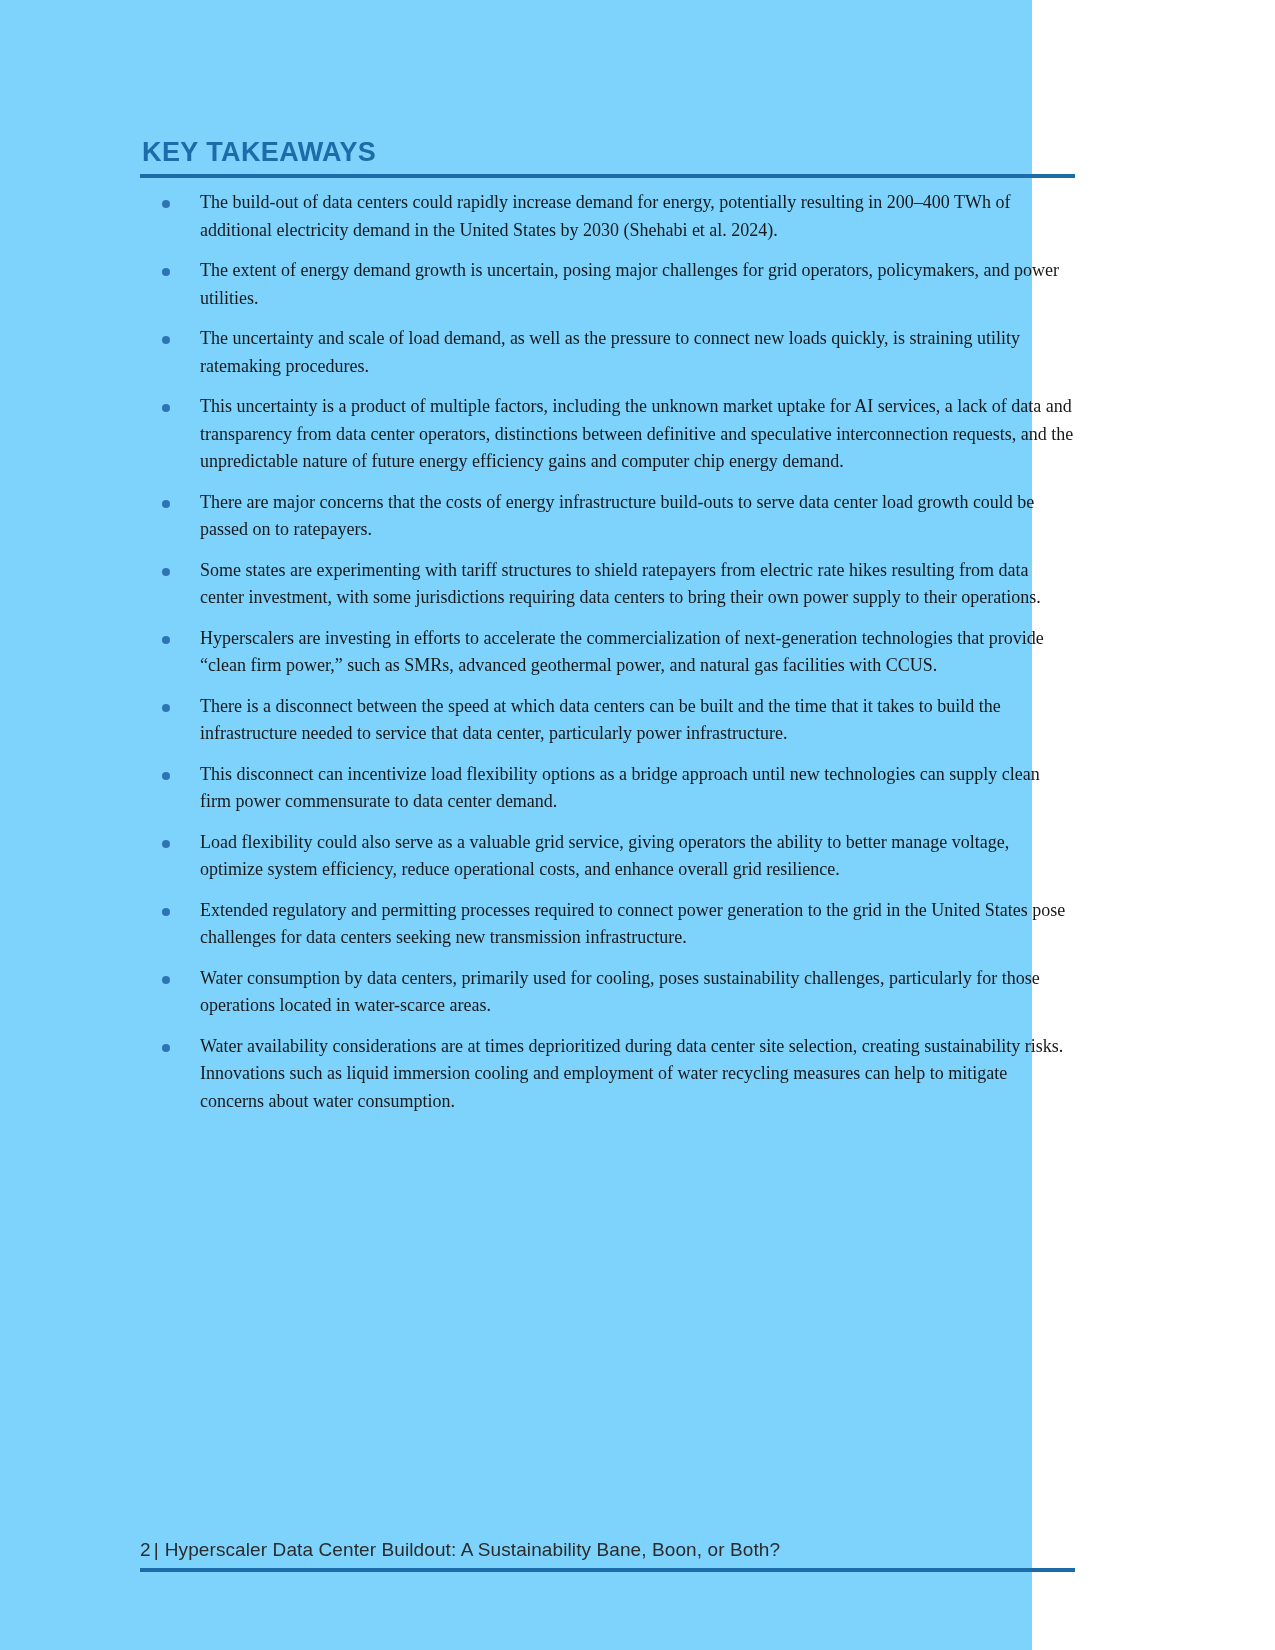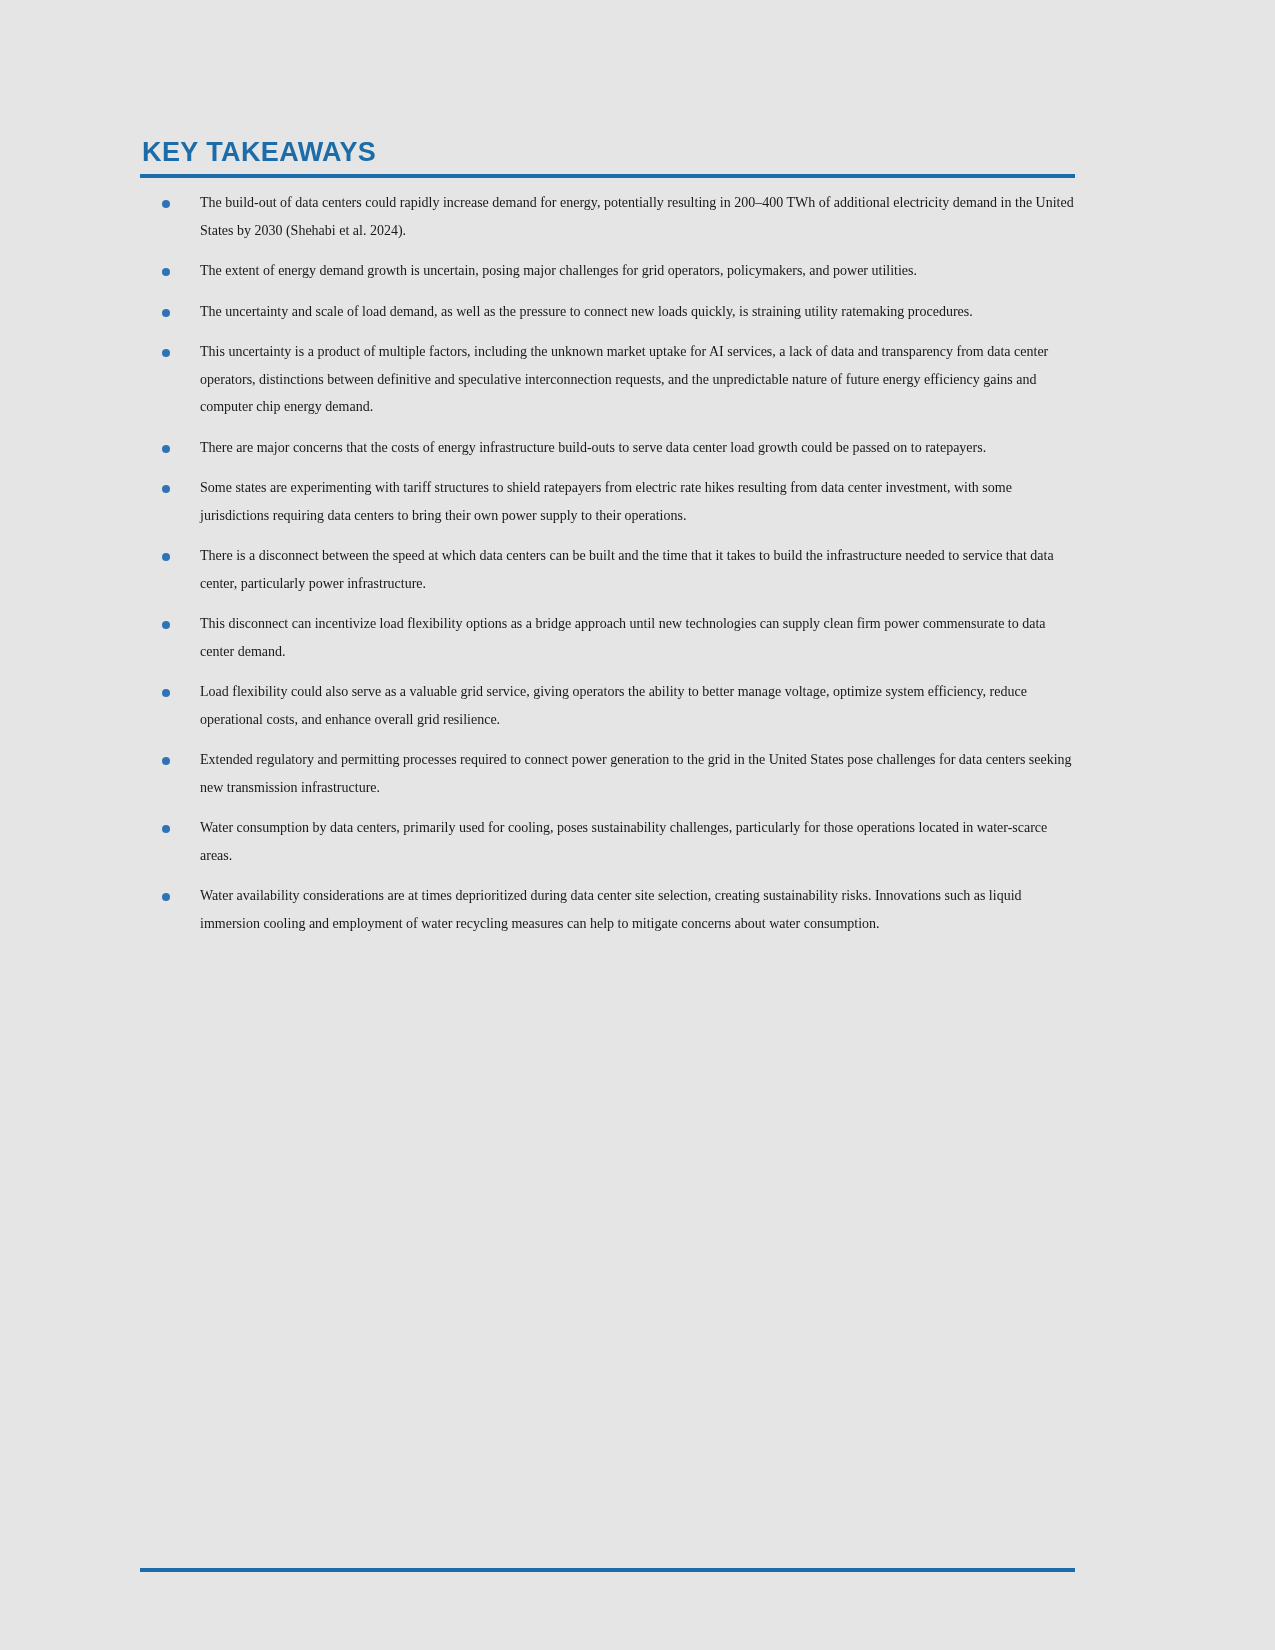--- a/index.html
+++ b/index.html
@@ -11,23 +11,23 @@
     width: 1275px;
     height: 1650px;
     position: relative;
     font-family: "Liberation Serif", "DejaVu Serif", serif;
     overflow: hidden;
   }
 
   .page {
     position: absolute;
     left: 0; top: 0;
-    width: 1275px;
+    width: 1032px;
     height: 1650px;
-    background: #e5e5e5;
+    background: #7dd3fc;
   }
 
   .content-frame {
     position: absolute;
     left: 140px;
     top: 138px;
     width: 935px;
   }
 
   
@@ -53,21 +53,21 @@
   .takeaway-list {
     list-style: none;
     margin: 0;
     padding: 0;
   }
 
   .takeaway-item {
     position: relative;
     padding-left: 60px;
     margin-bottom: 13px;
-    font-size: 14px;
+    font-size: 18px;
     line-height: 27.5px;
     color: #19191b;
     text-align: left;
     font-family: "Liberation Serif", "DejaVu Serif", serif;
   }
 
   .takeaway-item:last-child {
     margin-bottom: 4px;
   }
 
@@ -159,20 +159,24 @@
         <span class="bullet-dot"></span>
         <span class="takeaway-text">There are major concerns that the costs of energy infrastructure build-outs to serve data center load growth could be passed on to ratepayers.</span>
       </li>
 
       <li class="takeaway-item">
         <span class="bullet-dot"></span>
         <span class="takeaway-text">Some states are experimenting with tariff structures to shield ratepayers from electric rate hikes resulting from data center investment, with some jurisdictions requiring data centers to bring their own power supply to their operations.</span>
       </li>
 
 
+      <li class="takeaway-item">
+        <span class="bullet-dot"></span>
+        <span class="takeaway-text">Hyperscalers are investing in efforts to accelerate the commercialization of next-generation technologies that provide “clean firm power,” such as SMRs, advanced geothermal power, and natural gas facilities with CCUS.</span>
+      </li>
 
       <li class="takeaway-item">
         <span class="bullet-dot"></span>
         <span class="takeaway-text">There is a disconnect between the speed at which data centers can be built and the time that it takes to build the infrastructure needed to service that data center, particularly power infrastructure.</span>
       </li>
 
       <li class="takeaway-item">
         <span class="bullet-dot"></span>
         <span class="takeaway-text">This disconnect can incentivize load flexibility options as a bridge approach until new technologies can supply clean firm power commensurate to data center demand.</span>
       </li>
@@ -194,16 +198,19 @@
 
       <li class="takeaway-item">
         <span class="bullet-dot"></span>
         <span class="takeaway-text">Water availability considerations are at times deprioritized during data center site selection, creating sustainability risks. Innovations such as liquid immersion cooling and employment of water recycling measures can help to mitigate concerns about water consumption.</span>
       </li>
 
     </ul>
   </div>
 
   <div class="page-footer">
+    <div class="footer-line">
+      <span class="footer-page-number">2</span><span class="footer-separator">|</span><span class="footer-title">Hyperscaler Data Center Buildout: A Sustainability Bane, Boon, or Both?</span>
+    </div>
     <div class="footer-rule"></div>
   </div>
 
 </div>
 
 </body></html>

